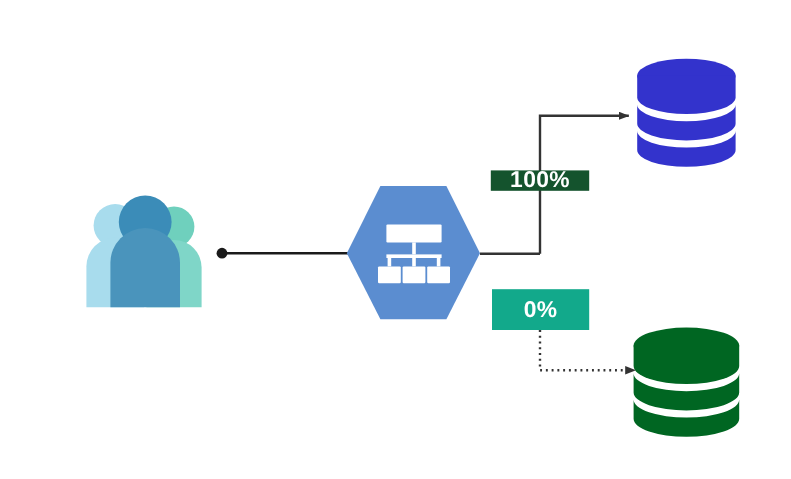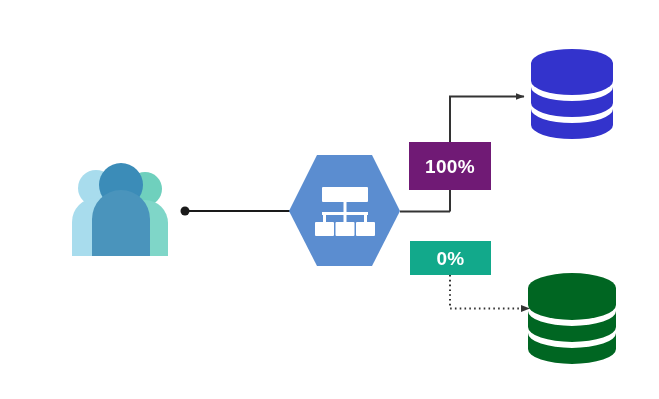--- a/index.html
+++ b/index.html
@@ -33,22 +33,22 @@
     font-weight: bold;
     font-size: 19px;
     letter-spacing: 0.3px;
     font-family: "Liberation Sans", sans-serif;
     line-height: 1;
   }
   #badge-100 {
     left: 409px;
     top: 142px;
     width: 82px;
-    height: 48px;
-    background: #701a75;
+    height: 17px;
+    background: #14532d;
   }
   #badge-0 {
     left: 410px;
     top: 241px;
     width: 81px;
     height: 34px;
     background: #12a98b;
   }
 </style>
 </head>

